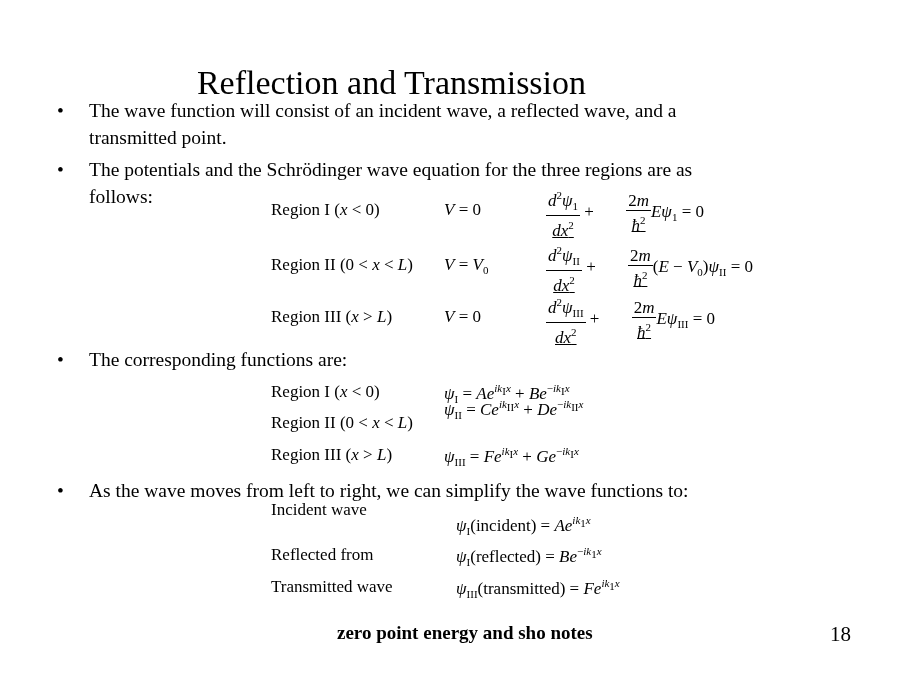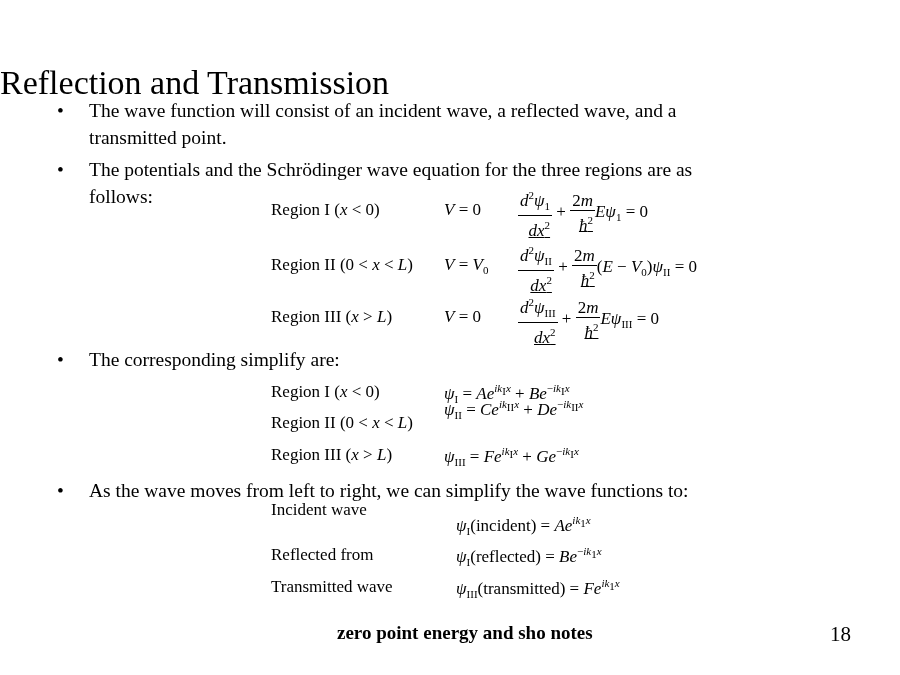--- a/index.html
+++ b/index.html
@@ -1,27 +1,27 @@
 <!DOCTYPE html>
 <html><head>
 <meta charset="utf-8">
 <style>
   html, body { margin:0; padding:0; background:#ffffff; }
   body { width:900px; height:675px; position:relative; overflow:hidden;
          font-family:"Liberation Serif", "DejaVu Serif", serif; color:#000; }
-  .title { position:absolute; left:0; width:783px; top:64px; text-align:left;
+  .title { position:absolute; left:0; width:783px; top:64px; text-align:center;
            font-size:34px; line-height:38px; }
   .bullet { position:absolute; left:57px; font-size:19.5px; line-height:27px; }
   .bullet .dot { position:absolute; left:0; top:0; }
   .bullet .txt { position:absolute; left:32px; white-space:nowrap; }
   .m { font-family:"Liberation Serif", "DejaVu Serif", serif; font-size:17px; position:absolute; white-space:nowrap; }
   .lbl { left:271px; }
   i { font-style:italic; }
   sub, sup { font-size:11px; }
-  .frac { display:inline-flex; flex-direction:column; align-items:flex-end; vertical-align:middle; line-height:18px; }
+  .frac { display:inline-flex; flex-direction:column; align-items:center; vertical-align:middle; line-height:18px;margin-left:28px; }
   .frac .num { border-bottom:1px solid #000; padding:0 2px; }
   .frac .den { padding:0 2px;text-decoration:underline; }
   .footer { position:absolute; top:622px; left:337px; font-size:19px;font-weight:bold; }
   .pagenum { position:absolute; top:622px; left:830px; font-size:21px; }
 </style>
 </head>
 <body>
 
 <div class="title">Reflection and Transmission</div>
 
@@ -73,21 +73,21 @@
       </span> +
     <span class="frac">
         <span class="num">2<i>m</i></span>
         <span class="den"><i>ħ</i><sup>2</sup></span>
       </span><i>Eψ</i><sub>III</sub> = 0
   </span>
 </div>
 
 <div class="bullet" style="top:346px;">
   <span class="dot">•</span>
-  <span class="txt" style="top:0">The corresponding simplify are:</span>
+  <span class="txt" style="top:0">The corresponding functions are:</span>
 </div>
 
 <div>
   <span class="m lbl" style="top:382px">Region I (<i>x</i> &lt; 0)</span>
   <span class="m" style="left:444px;top:382px"><i>ψ</i><sub>I</sub> = <i>Ae</i><sup><i>ik</i><sub>I</sub><i>x</i></sup> + <i>Be</i><sup>−<i>ik</i><sub>I</sub><i>x</i></sup></span>
 
   <span class="m lbl" style="top:413px">Region II (0 &lt; <i>x</i> &lt; <i>L</i>)</span>
   <span class="m" style="left:444px;top:398px"><i>ψ</i><sub>II</sub> = <i>Ce</i><sup><i>ik</i><sub>II</sub><i>x</i></sup> + <i>De</i><sup>−<i>ik</i><sub>II</sub><i>x</i></sup></span>
 
   <span class="m lbl" style="top:445px">Region III (<i>x</i> &gt; <i>L</i>)</span>

